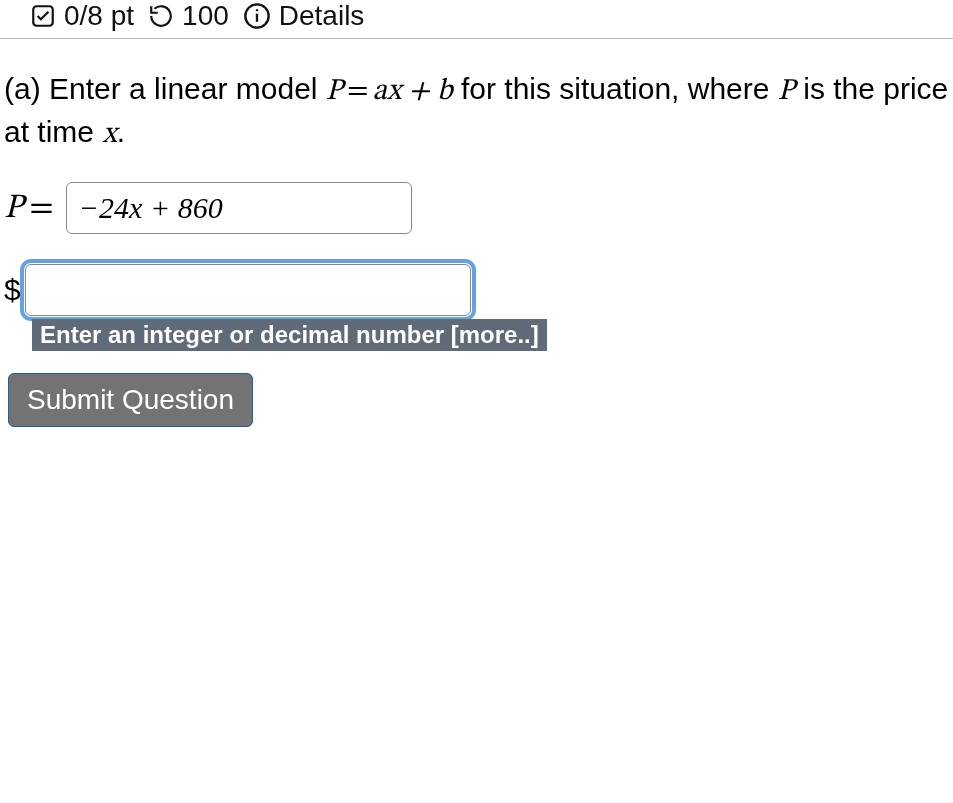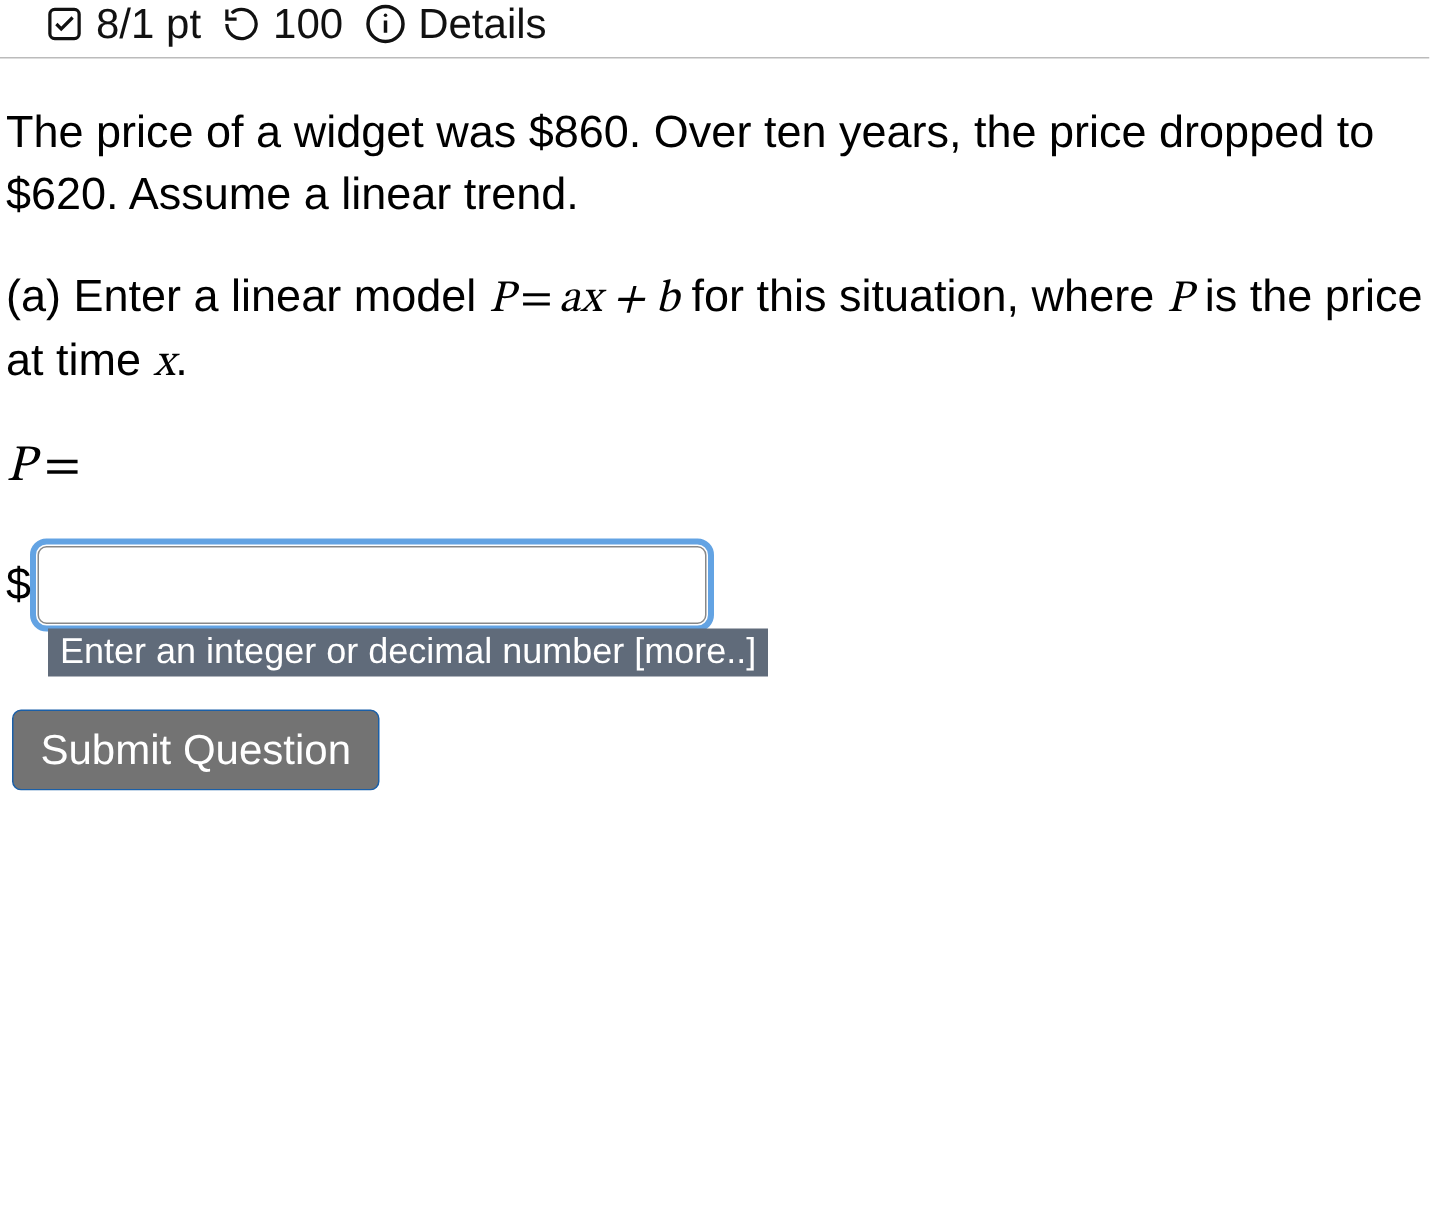--- a/index.html
+++ b/index.html
@@ -74,20 +74,21 @@
     background: #fff;
   }
   .hint {
     display: inline-block;
     background: #606b7a;
     color: #fff;
     font-size: 24px;
     padding: 2px 8px;
     margin-top: 2px;
     margin-left: 28px;
+    font-weight: bold;
   }
   .submit-btn {
     display: inline-block;
     margin-top: 14px;
     margin-left: 4px;
     background: #737373;
     color: #fff;
     border: 1px solid #1a5fa8;
     border-radius: 6px;
     padding: 10px 18px;
@@ -99,50 +100,50 @@
 </head>
 <body>
 
 <div class="header-row">
   <span>
     <svg width="26" height="26" viewBox="0 0 24 24" fill="none" stroke="#111" stroke-width="2">
       <rect x="3" y="3" width="18" height="18" rx="3"></rect>
       <path d="M7 12l3 3 7-7"></path>
     </svg>
   </span>
-  <span>8/1 pt</span>
+  <span>0/8 pt</span>
   <span style="margin-left:6px;">
     <svg width="26" height="26" viewBox="0 0 24 24" fill="none" stroke="#111" stroke-width="2">
       <path d="M3 12a9 9 0 1 0 3-6.7"></path>
       <path d="M3 3v6h6"></path>
     </svg>
   </span>
   <span>100</span>
   <span style="margin-left:6px;">
     <svg width="28" height="28" viewBox="0 0 24 24" fill="none" stroke="#111" stroke-width="2">
       <circle cx="12" cy="12" r="10"></circle>
       <line x1="12" y1="10" x2="12" y2="17"></line>
       <circle cx="12" cy="7" r="1" fill="#111" stroke="none"></circle>
     </svg>
   </span>
   <span>Details</span>
 </div>
 
 <div class="content">
 
-  <div class="para">The price of a widget was $860. Over ten years, the price dropped to $620. Assume a linear trend.</div>
 
   <div class="para">
     <span>(a) Enter a linear model </span><span class="math"><span>P</span><span class="op">=</span><span>ax + b</span></span><span> for this situation, where </span><span class="math">P</span><span> is the price at time </span><span class="math">x</span><span>.</span>
   </div>
 
   <div class="answer-row-a">
     <span class="lhs">
       <span>P</span><span class="eq">=</span>
     </span>
+    <input class="answerbox" type="text" value="−24x + 860" style="">
   </div>
 
 
   <div class="answer-row-b-wrap">
     <div class="answer-row-b">
       <span class="dollar">$</span>
       <input class="answerbox-focused" type="text" value="" style="">
     </div>
     <div class="hint">Enter an integer or decimal number [more..]</div>
   </div>

